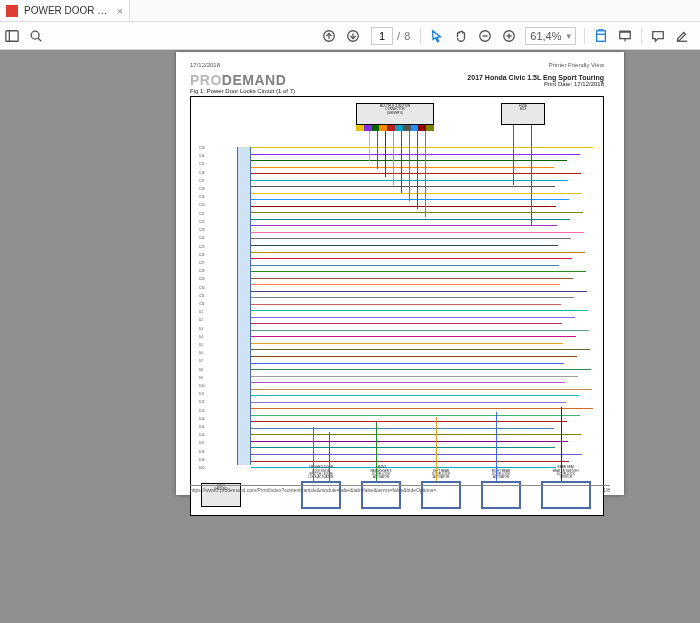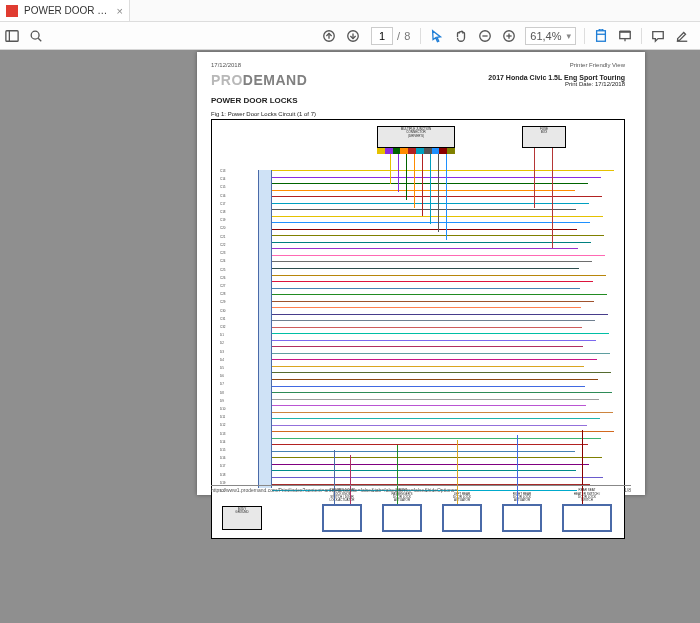--- a/index.html
+++ b/index.html
@@ -22,21 +22,21 @@
   .pdfbar input.pnum { width: 22px; height: 18px; border: 1px solid #ccc; text-align: center; font-size: 11px; }
   .pdfbar .ptotal { color: #777; }
   .pdfbar .zoom-group { display: flex; align-items: center; gap: 2px; margin: 0 4px; border: 1px solid #ccc; height: 18px; padding: 0 4px; background: #fff; }
   .pdfbar .zoom-group .zv { min-width: 28px; text-align: right; }
   .pdfbar .zoom-group .caret { font-size: 9px; color: #888; margin-left: 3px; }
   .btn.view { color: #1f7ed6; }
 
   
   .viewer { position: absolute; top: 50px; left: 0; right: 0; bottom: 0; background: #8f8f8f; overflow: hidden; }
 
-  .page { position: absolute; top: 2px; left: 197px; width: 448px; height: 443px; background: #fff; box-shadow: 0 0 4px rgba(0,0,0,.4); padding: 10px 20px 6px 14px; font-size: 7px; color: #222; }
+  .page { position: absolute; top: 2px; left: 176px; width: 448px; height: 443px; background: #fff; box-shadow: 0 0 4px rgba(0,0,0,.4); padding: 10px 20px 6px 14px; font-size: 7px; color: #222; }
 
   .page-head { display: flex; justify-content: space-between; font-size: 6px; color: #555; margin-bottom: 4px; }
   .brand { font-size: 14px; font-weight: bold; letter-spacing: .5px; color: #b8b8b8; }
   .brand .dark { color: #808080; }
   .vehicle-block { text-align: right; font-size: 7px; margin-top: 2px; }
   .vehicle-block .veh { font-weight: bold; }
   .vehicle-block .pd { font-size: 6px; }
 
   .section-title { font-weight: bold; font-size: 8px; margin: 8px 0 6px 0; }
   .fig-title { font-size: 6px; margin-bottom: 2px; }
@@ -191,21 +191,20 @@
     <div style="display:flex; justify-content:space-between; align-items:flex-start;">
       <div class="brand">
         <span>PRO</span><span class="dark">DEMAND</span>
       </div>
       <div class="vehicle-block">
         <div class="veh">2017 Honda Civic 1.5L Eng Sport Touring</div>
         <div class="pd">Print Date: 17/12/2018</div>
       </div>
     </div>
 
-    <div class="section-title">POWER DOOR LOCKS</div>
     <div class="fig-title">Fig 1: Power Door Locks Circuit (1 of 7)</div>
 
     <div class="diagram">
 
       <div class="module" style="left:165px; top:6px; width:78px; height:22px;">
         <div style="white-space:pre-line;">MULTIPLE JUNCTION
 CONNECTOR
 (DRIVER'S)</div>
       </div>
 

